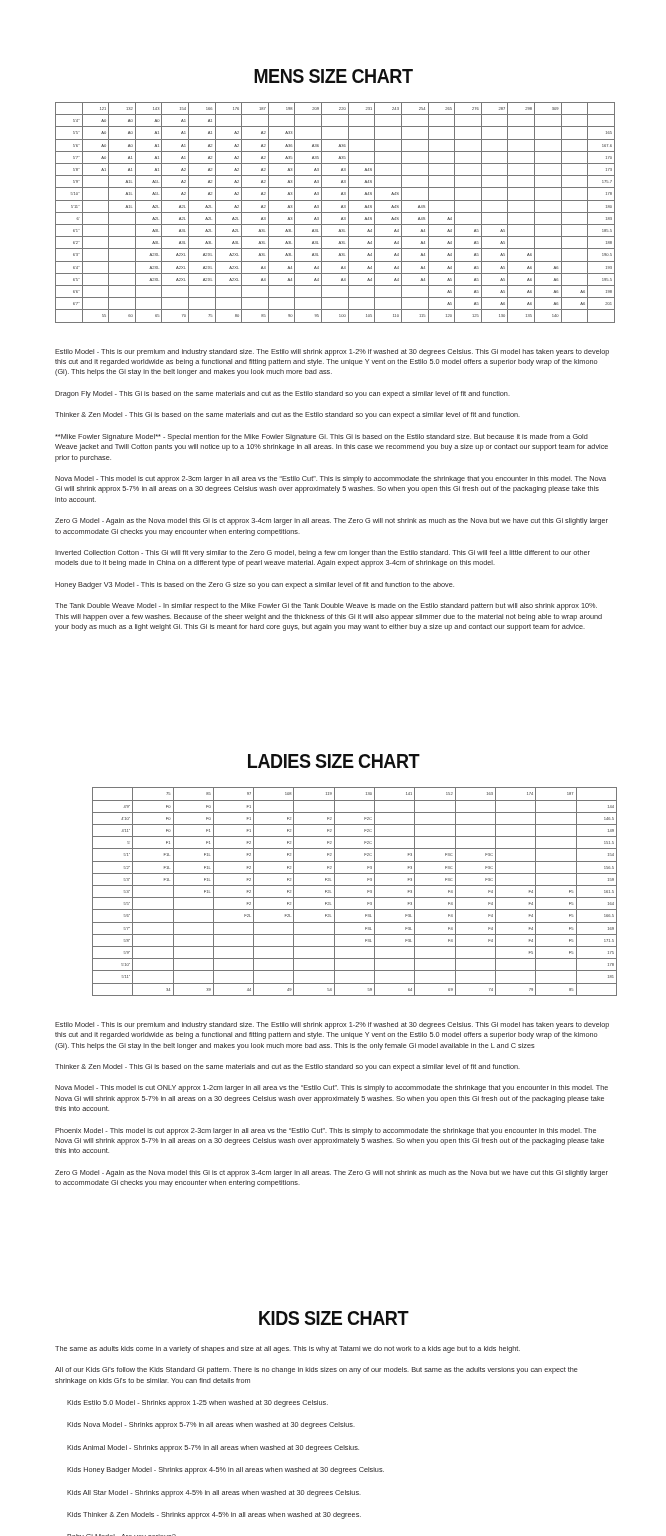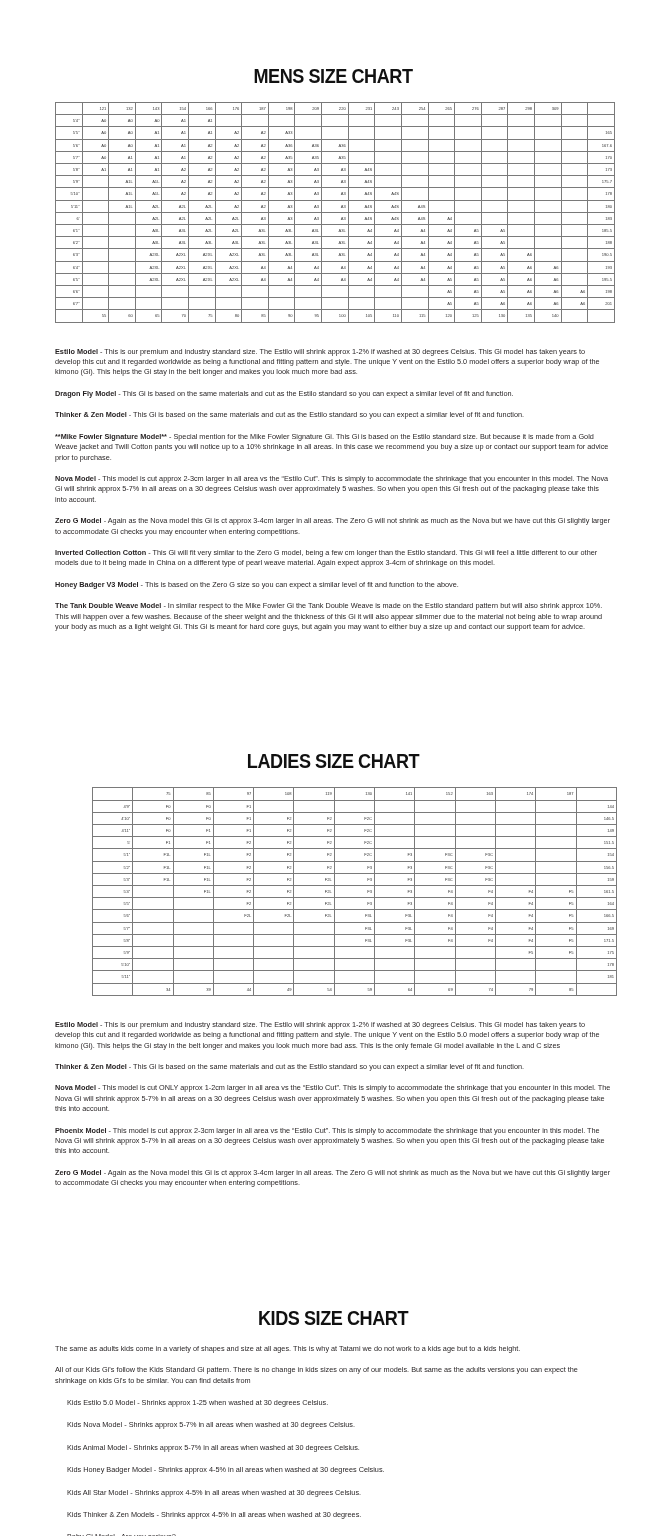--- a/index.html
+++ b/index.html
@@ -54,21 +54,21 @@
 
   
   .copy { padding: 0 55px; }
   .copy p {
     font-size: 7.3px;
     line-height: 10.4px;
     margin: 0 0 11px 0;
     text-align: left;
     color: #231f20;
   }
-  .copy p b { font-weight: bold; }
+  .copy p b { font-weight: normal; }
   .spacer-md { height: 24px; }
   .spacer-lg { height: 42px; }
 
   .plainlines p { margin: 12px; }
 
   
   .kids-wrap { padding: 8px 60px; }
   table.kids {
     border-collapse: collapse;
     width: 100%;

